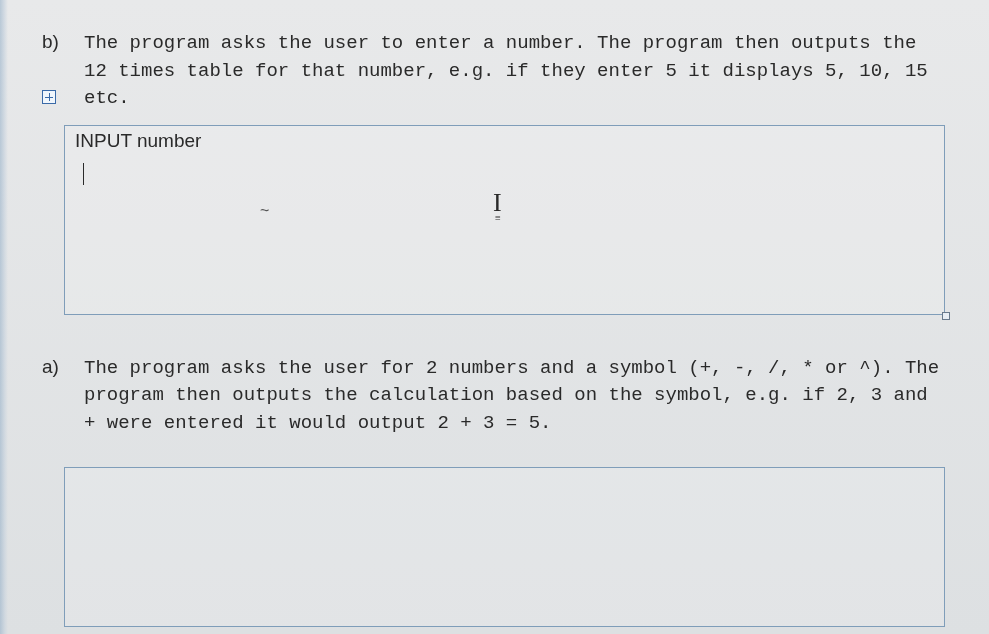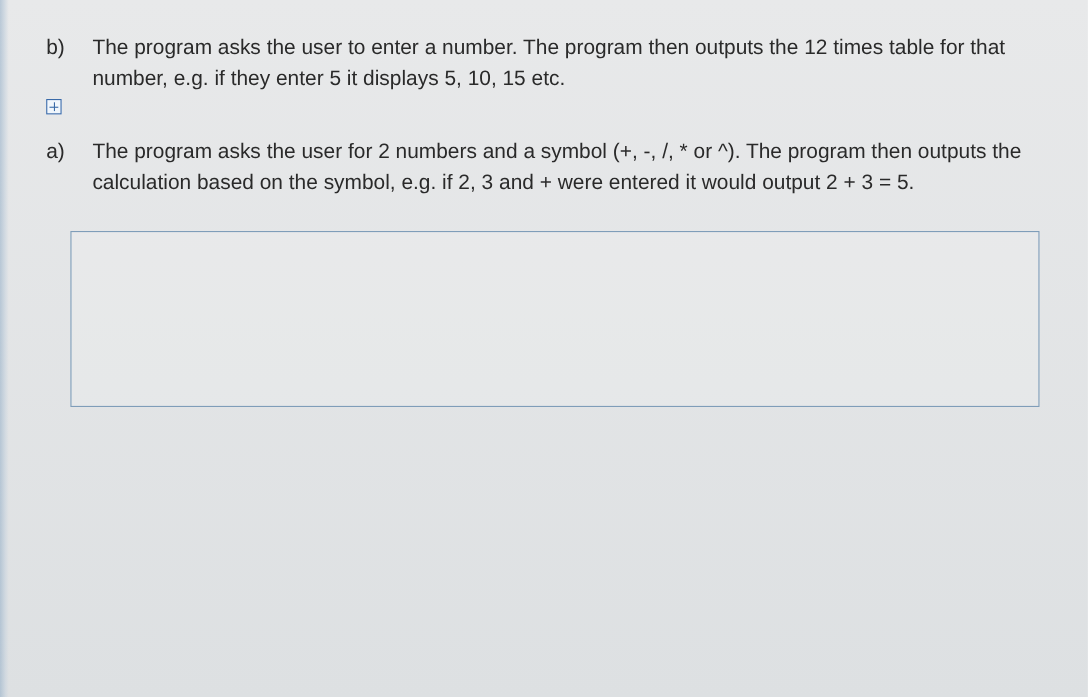--- a/index.html
+++ b/index.html
@@ -26,20 +26,21 @@
       gap: 18px;
       padding-left: 18px;
     }
     .label {
       font-weight: 400;
       flex: 0 0 auto;
       min-width: 24px;
     }
     .prompt-text {
       line-height: 1.45;
+      font-family: Liberation Mono, monospace;
     }
     .anchor-icon {
       position: absolute;
       left: 18px;
       top: 60px;
       width: 14px;
       height: 14px;
       border: 1px solid #3a6aa8;
       background: #f0f6fc;
       display: flex;
@@ -142,20 +143,32 @@
 <div class="page">
 
   <div class="question-block">
     <div class="question-row">
       <span class="label">b)</span>
       <span class="prompt-text">The program asks the user to enter a number. The program then outputs the 12 times table for that number, e.g. if they enter 5 it displays 5, 10, 15 etc.</span>
     </div>
 
     <div class="anchor-icon"></div>
 
+    <div class="answer-box">
+      <div class="answer-header">INPUT number</div>
+      <div class="answer-body">
+        <span class="cursor-caret"></span>
+        <span class="tilde-mark">~</span>
+        <div class="overlay-cursor">
+          <span class="beam">I</span>
+          <span class="underline">≡</span>
+        </div>
+      </div>
+      <div class="resize-handle"></div>
+    </div>
   </div>
 
   <div class="question-block">
     <div class="question-row">
       <span class="label">a)</span>
       <span class="prompt-text">The program asks the user for 2 numbers and a symbol (+, -, /, * or ^). The program then outputs the calculation based on the symbol, e.g. if 2, 3 and + were entered it would output 2 + 3 = 5.</span>
     </div>
 
     <div class="answer-box q-a">
       <div class="answer-body"></div>

